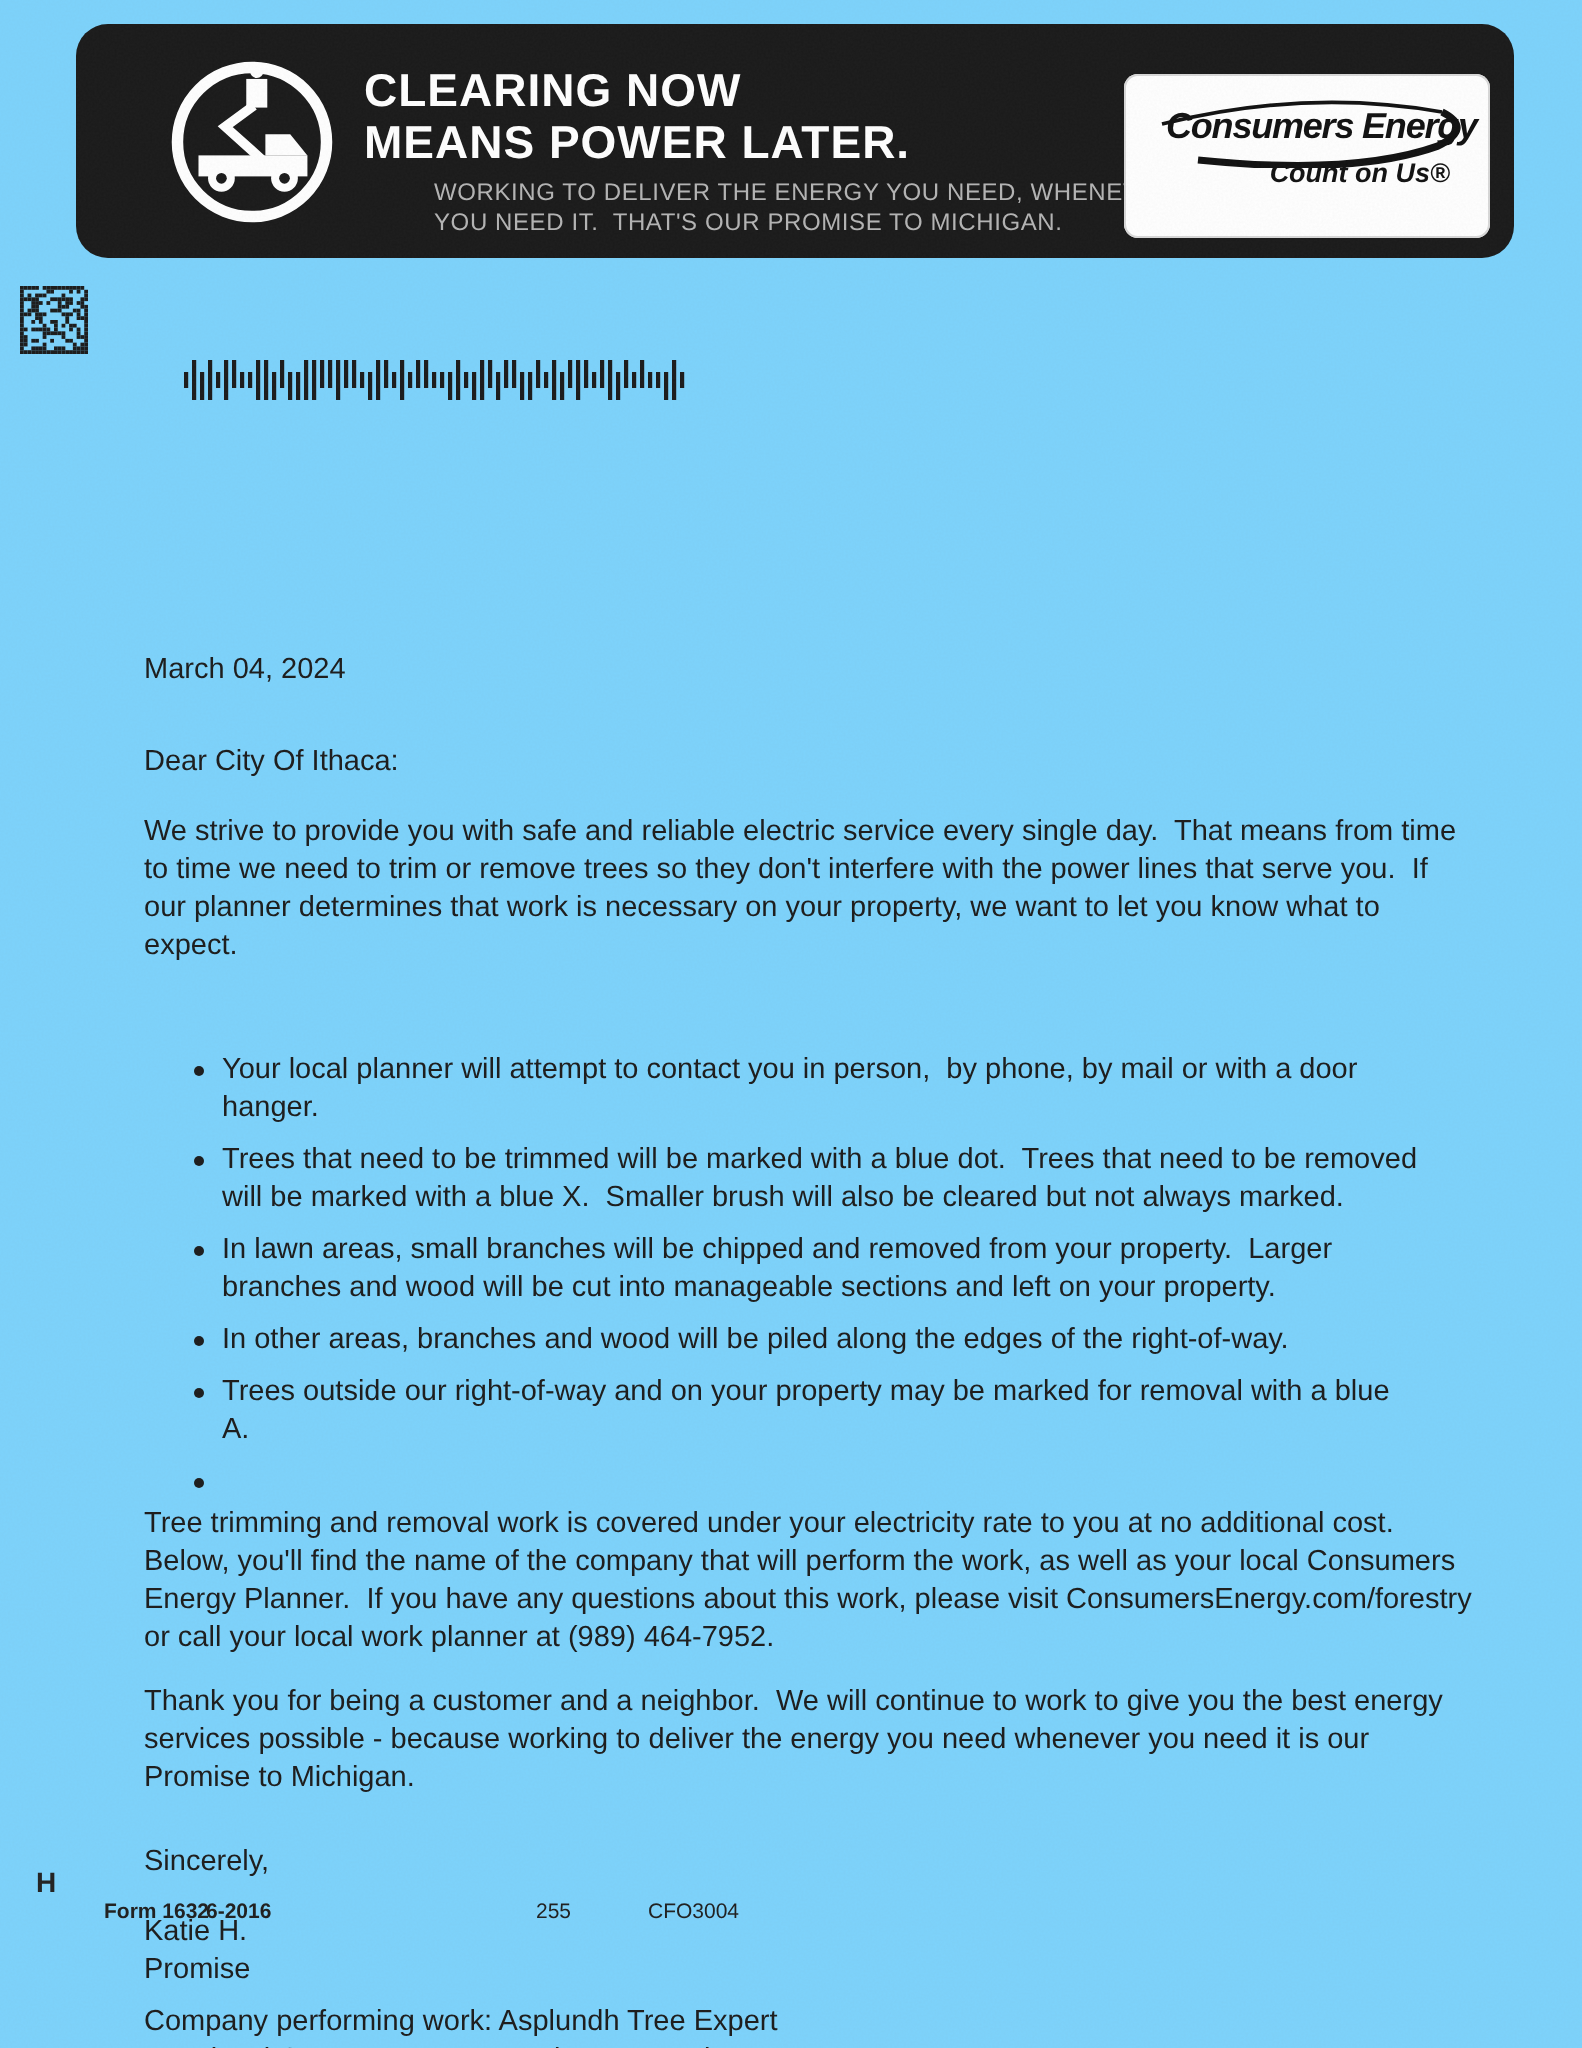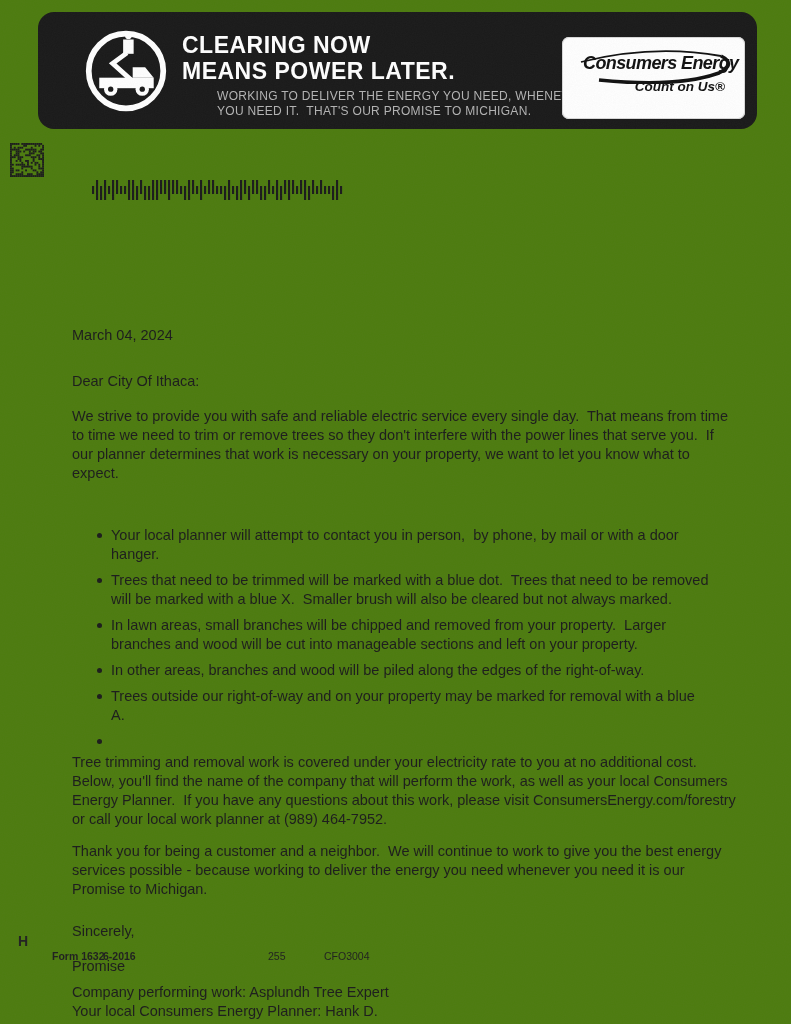--- a/index.html
+++ b/index.html
@@ -1,19 +1,19 @@
 <!DOCTYPE html>
 <html><head>
 <meta charset="utf-8">
 <style>
   * { margin:0; padding:0; box-sizing:border-box; }
   html,body { background:#e8e8e8; }
   .page {
     position:relative; width:791px; height:1024px; margin:0 auto;
-    background:#4d7c0f; overflow:hidden;
+    background:#7dd3fc; overflow:hidden;
     font-family:"Liberation Sans", sans-serif; color:#1c1c1c;
   }
 
   
   .banner {
     position:absolute; left:38px; top:12px; width:719px; height:117px;
     background:#1a1a1a; border-radius:16px;
   }
   .banner-icon { position:absolute; left:45px; top:16px; width:86px; height:86px; }
   .banner-text { position:absolute; left:144px; top:20px; }
@@ -377,20 +377,21 @@
       </div>
       <div class="bullet-row">
         <span class="dot"></span>
       </div>
     </div>
 
     <div class="block para2">Tree trimming and removal work is covered under your electricity rate to you at no additional cost. Below, you'll find the name of the company that will perform the work, as well as your local Consumers Energy Planner.  If you have any questions about this work, please visit ConsumersEnergy.com/forestry or call your local work planner at (989) 464-7952.</div>
     <div class="block para3">Thank you for being a customer and a neighbor.  We will continue to work to give you the best energy services possible - because working to deliver the energy you need whenever you need it is our Promise to Michigan.</div>
     <div class="block closing">Sincerely,</div>
     <div class="sig-block">
+      <div class="block">Katie H.</div>
       <div class="block">Promise</div>
     </div>
     <div class="company-block">
       <div class="block">Company performing work: Asplundh Tree Expert</div>
       <div class="block">Your local Consumers Energy Planner: Hank D.</div>
     </div>
   </div>
 
   <div class="margin-mark">H</div>
 

